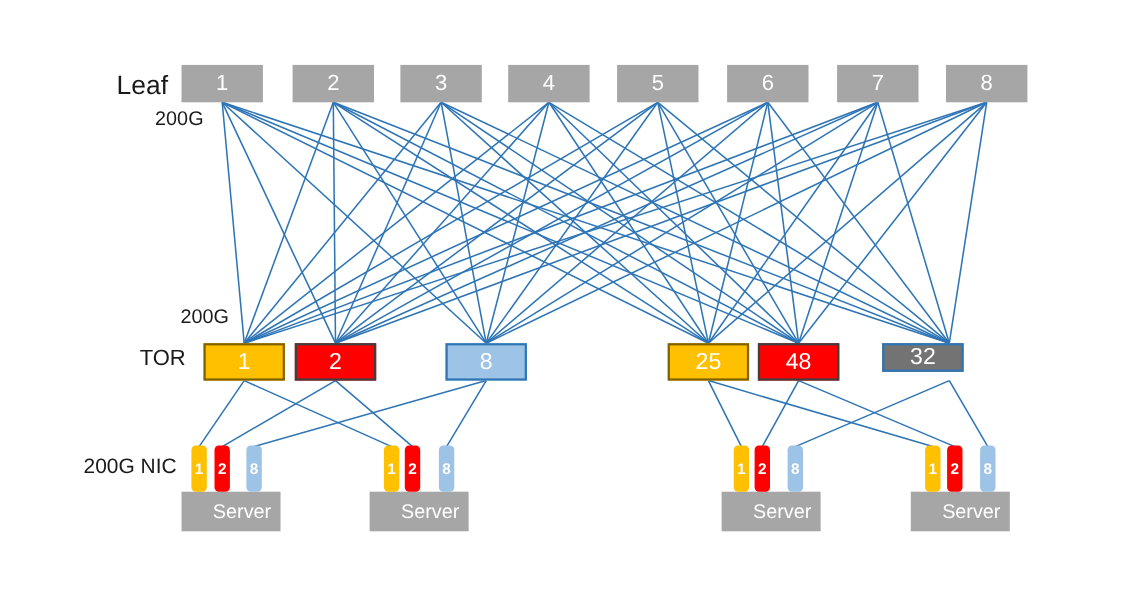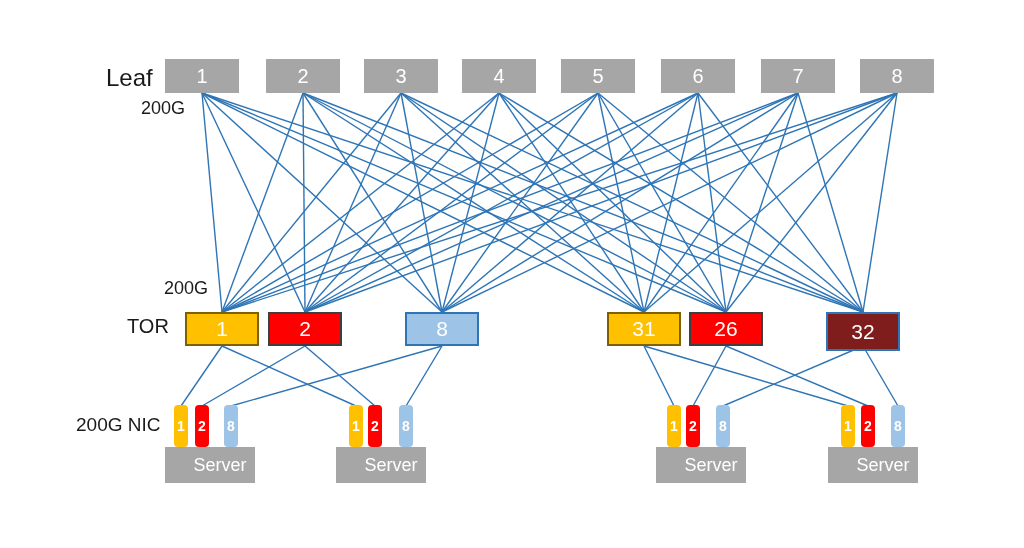--- a/index.html
+++ b/index.html
@@ -108,23 +108,23 @@
       <div class="node leaf-box" style="left: 462px; top: 59px; width: 74px; height: 34px; background: rgb(166, 166, 166);">4</div>
       <div class="node leaf-box" style="left: 561px; top: 59px; width: 74px; height: 34px; background: rgb(166, 166, 166);">5</div>
       <div class="node leaf-box" style="left: 661px; top: 59px; width: 74px; height: 34px; background: rgb(166, 166, 166);">6</div>
       <div class="node leaf-box" style="left: 761px; top: 59px; width: 74px; height: 34px; background: rgb(166, 166, 166);">7</div>
       <div class="node leaf-box" style="left: 860px; top: 59px; width: 74px; height: 34px; background: rgb(166, 166, 166);">8</div>
     </div>
   <div id="tor-row">
       <div class="node tor-box" style="left: 185px; top: 312px; width: 74px; height: 34px; background: rgb(255, 192, 0); border-color: rgb(127, 96, 0);">1</div>
       <div class="node tor-box" style="left: 268px; top: 312px; width: 74px; height: 34px; background: rgb(255, 0, 0); border-color: rgb(63, 63, 63);">2</div>
       <div class="node tor-box" style="left: 405px; top: 312px; width: 74px; height: 34px; background: rgb(157, 195, 230); border-color: rgb(46, 117, 182);">8</div>
-      <div class="node tor-box" style="left: 607px; top: 312px; width: 74px; height: 34px; background: rgb(255, 192, 0); border-color: rgb(127, 96, 0);">31</div>
-      <div class="node tor-box" style="left: 689px; top: 312px; width: 74px; height: 34px; background: rgb(255, 0, 0); border-color: rgb(63, 63, 63);">26</div>
-      <div class="node tor-box" style="left: 826px; top: 312px; width: 74px; height: 39px; background: #7f1d1d; border-color: rgb(46, 117, 182);">32</div>
+      <div class="node tor-box" style="left: 607px; top: 312px; width: 74px; height: 34px; background: rgb(255, 192, 0); border-color: rgb(127, 96, 0);">25</div>
+      <div class="node tor-box" style="left: 689px; top: 312px; width: 74px; height: 34px; background: rgb(255, 0, 0); border-color: rgb(63, 63, 63);">48</div>
+      <div class="node tor-box" style="left: 802px; top: 312px; width: 74px; height: 26px; background: #737373; border-color: rgb(46, 117, 182);">32</div>
     </div>
   <div id="server-area">
       <div class="node server-box" style="left: 165px; top: 447px; width: 90px; height: 36px; background: rgb(166, 166, 166);">Server</div>
       <div class="nic-bar" style="left: 174px; top: 405px; width: 14px; height: 42px; background: rgb(255, 192, 0);">1</div>
       <div class="nic-bar" style="left: 195px; top: 405px; width: 14px; height: 42px; background: rgb(255, 0, 0);">2</div>
       <div class="nic-bar" style="left: 224px; top: 405px; width: 14px; height: 42px; background: rgb(157, 195, 230);">8</div>
       <div class="node server-box" style="left: 336px; top: 447px; width: 90px; height: 36px; background: rgb(166, 166, 166);">Server</div>
       <div class="nic-bar" style="left: 349px; top: 405px; width: 14px; height: 42px; background: rgb(255, 192, 0);">1</div>
       <div class="nic-bar" style="left: 368px; top: 405px; width: 14px; height: 42px; background: rgb(255, 0, 0);">2</div>
       <div class="nic-bar" style="left: 399px; top: 405px; width: 14px; height: 42px; background: rgb(157, 195, 230);">8</div>

